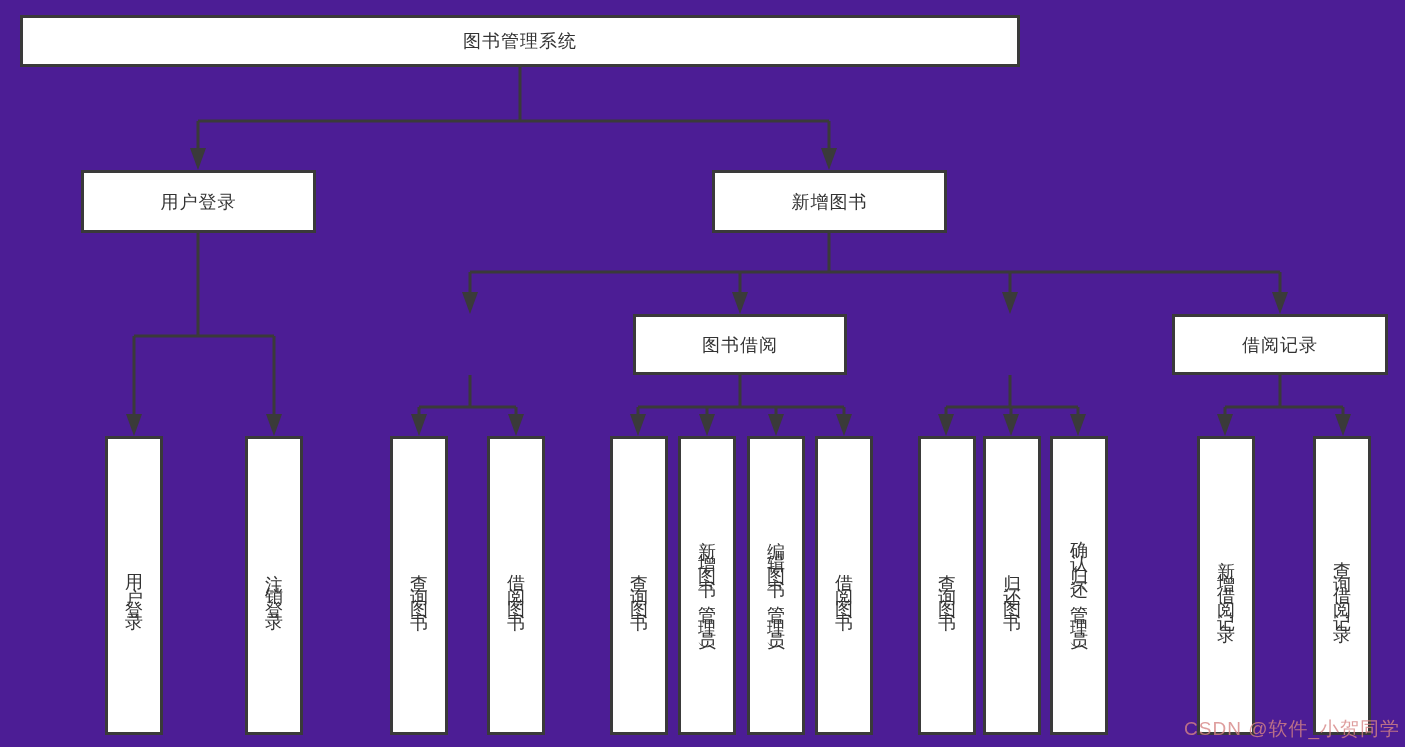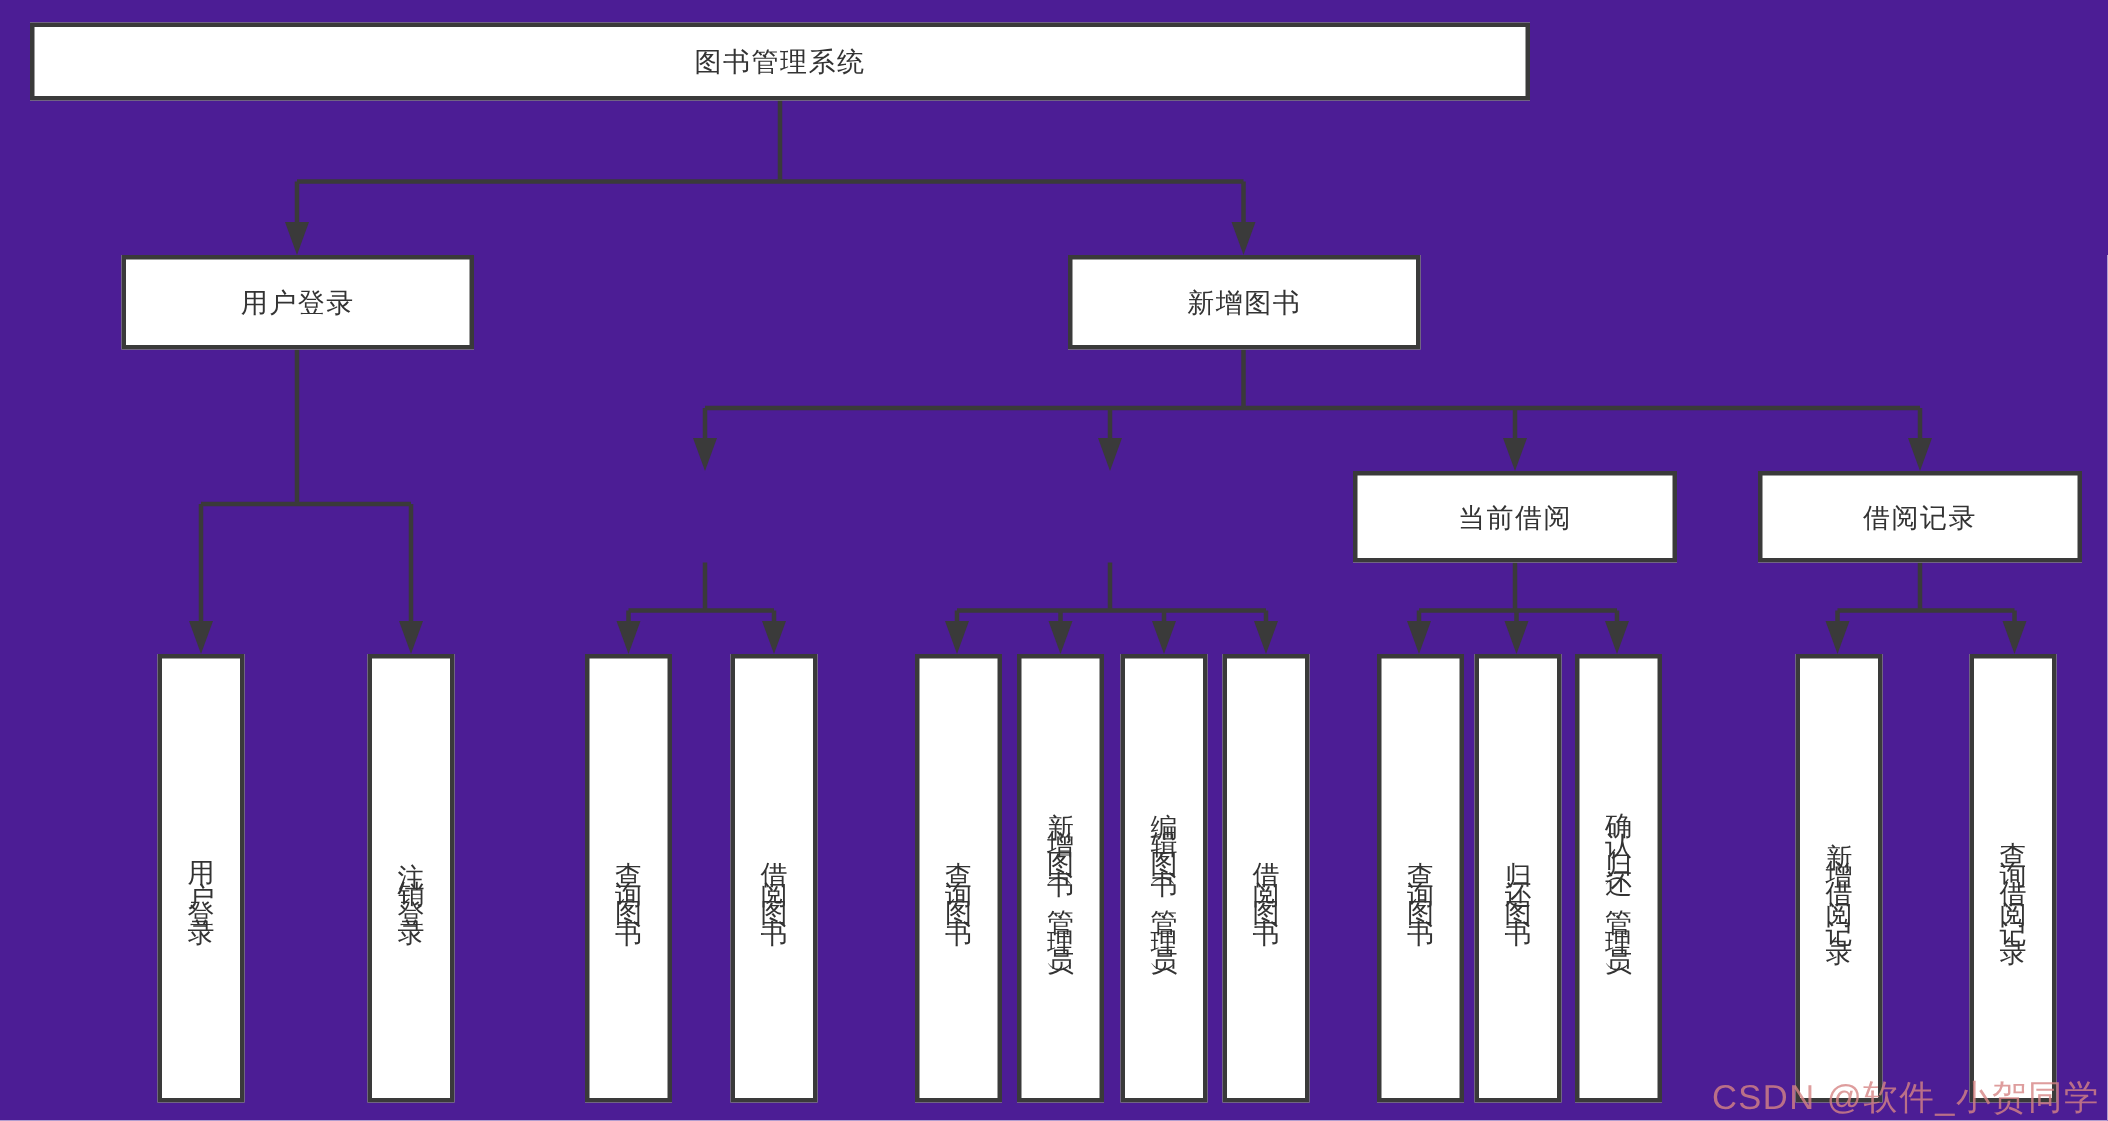--- a/index.html
+++ b/index.html
@@ -67,21 +67,21 @@
   .x918  { left: 918px; }
   .x983  { left: 983px; }
   .x1050 { left: 1050px; }
   .x1197 { left: 1197px; }
   .x1313 { left: 1313px; }
   .watermark {
     position: absolute;
     right: 5px;
     top: 716px;
     z-index: 5;
-    font-size: 23px;
+    font-size: 19px;
     letter-spacing: 1px;
     color: rgba(214, 132, 132, 0.8);
     white-space: nowrap;
   }
 </style>
 </head>
 <body>
 
 <div class="canvas">
 
@@ -129,22 +129,22 @@
     <span class="lbl">图书管理系统</span>
   </div>
 
   <div class="node lvl2 b-user">
     <span class="lbl">用户登录</span>
   </div>
   <div class="node lvl2 b-mgmt">
     <span class="lbl">新增图书</span>
   </div>
 
-  <div class="node lvl3 b-current">
-    <span class="lbl">当前借阅</span>
+  <div class="node lvl3 b-borrow">
+    <span class="lbl">图书借阅</span>
   </div>
   <div class="node lvl3 b-records">
     <span class="lbl">借阅记录</span>
   </div>
 
   <div class="node v leaf x105">
     <span class="lbl">用户登录</span>
   </div>
   <div class="node v leaf x245">
     <span class="lbl">注销登录</span>

